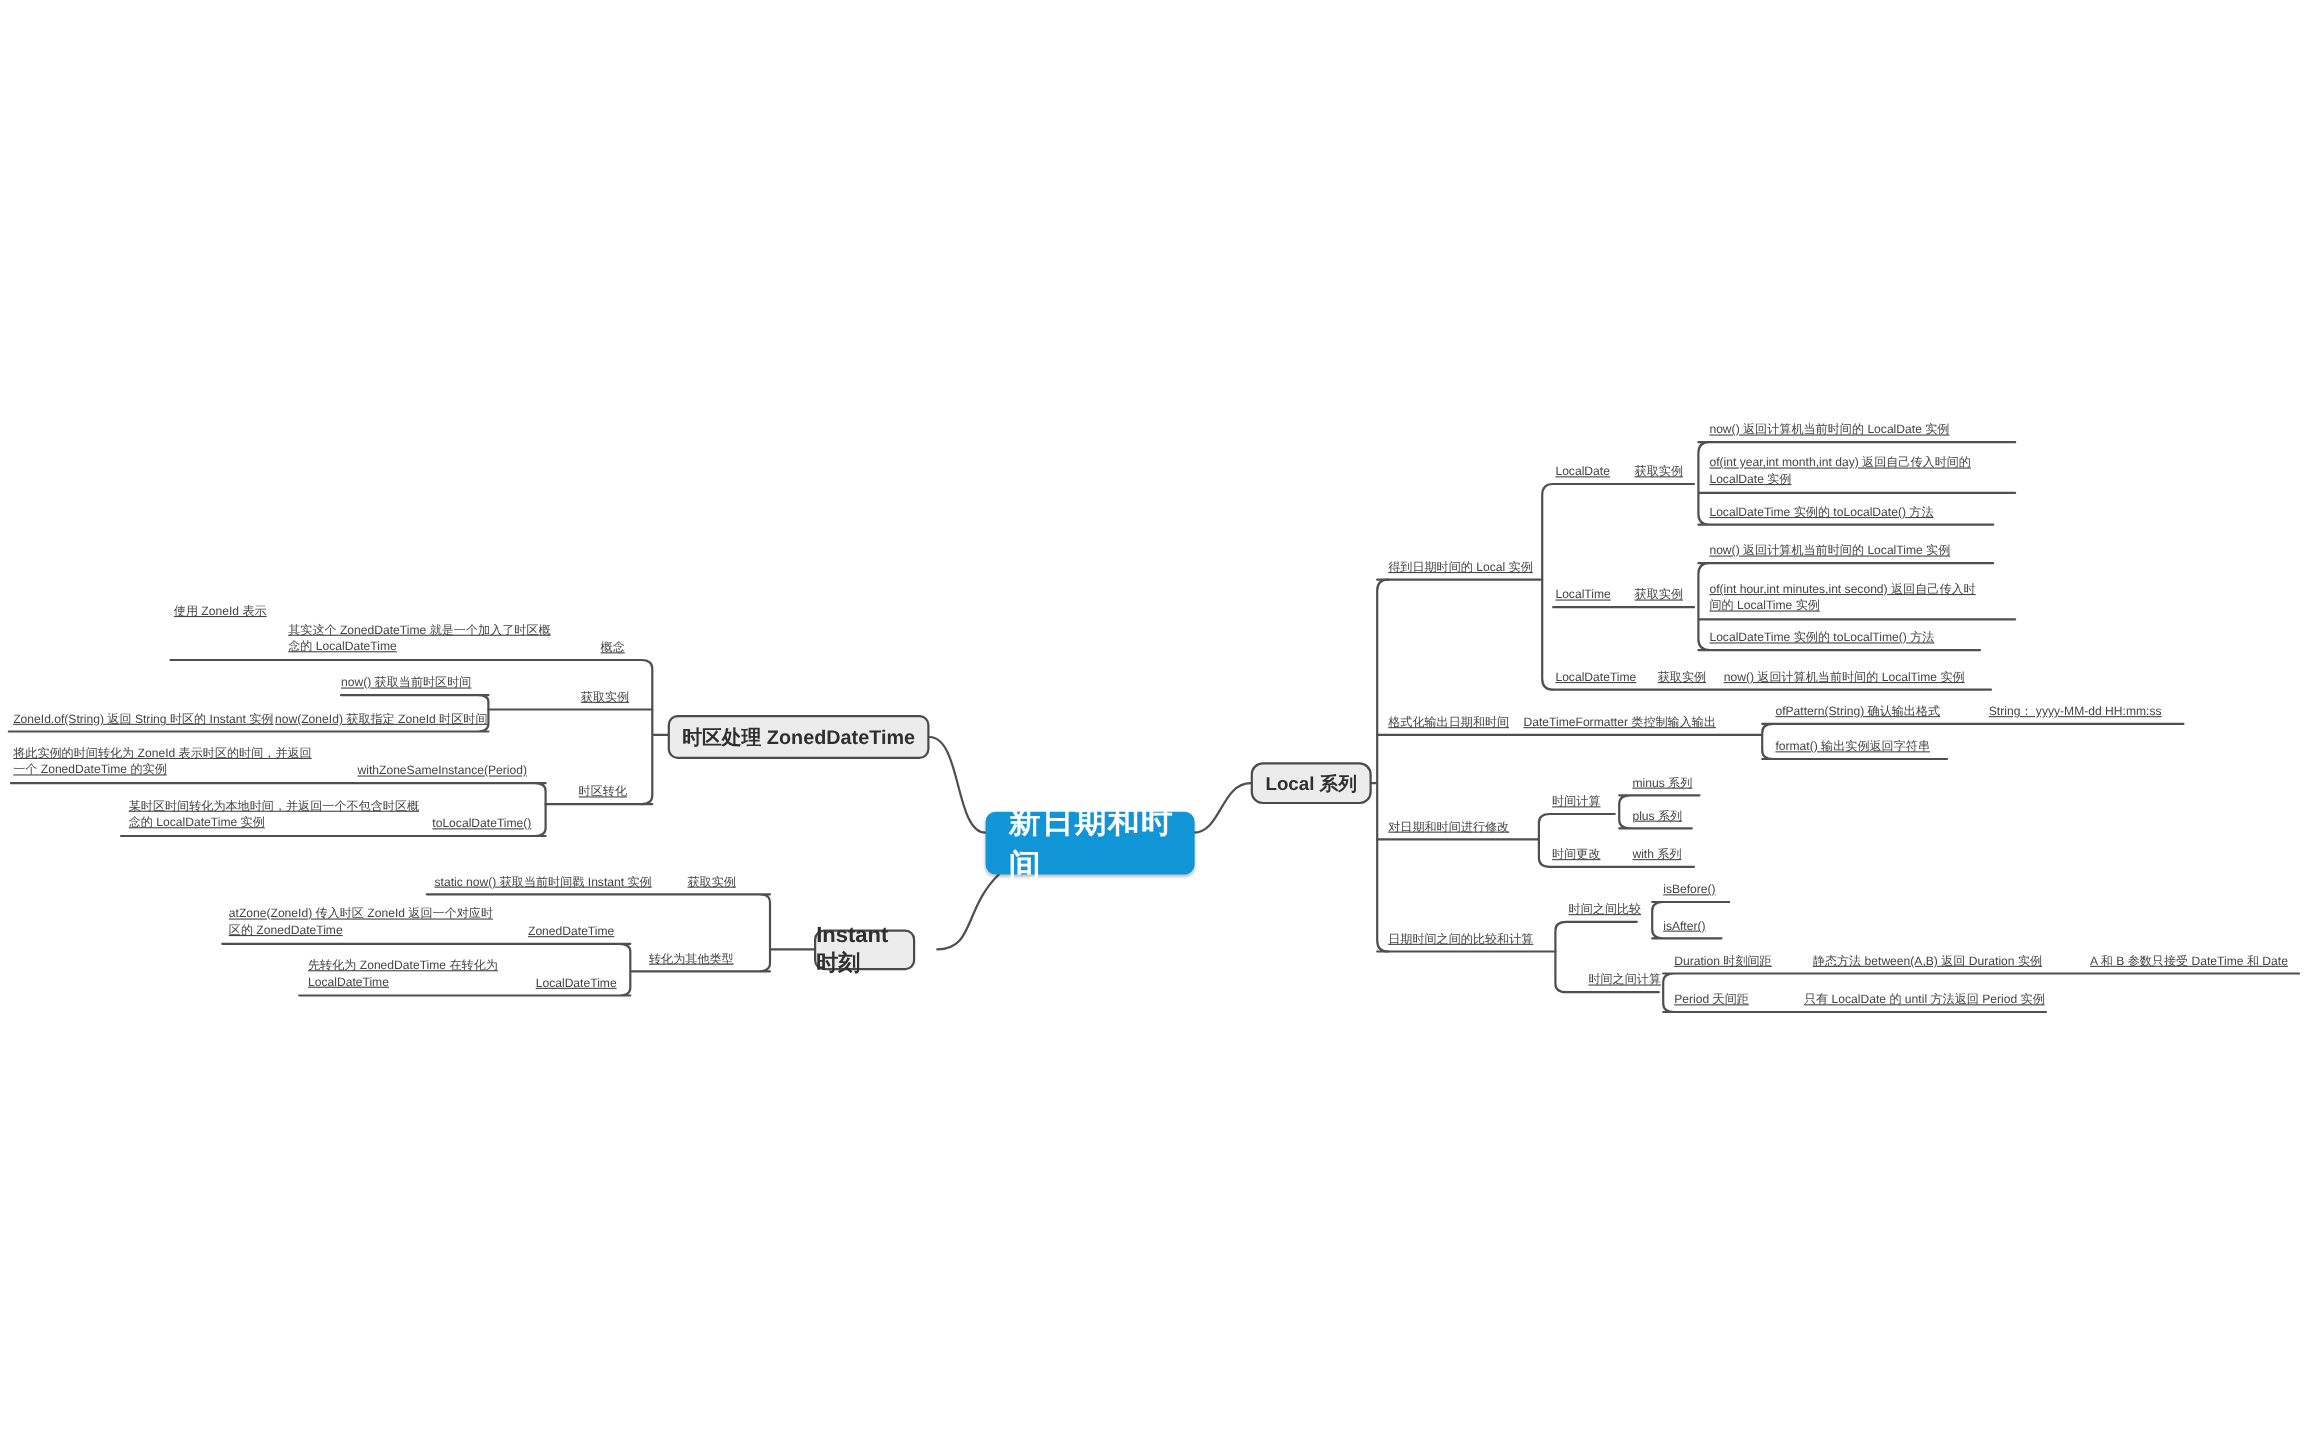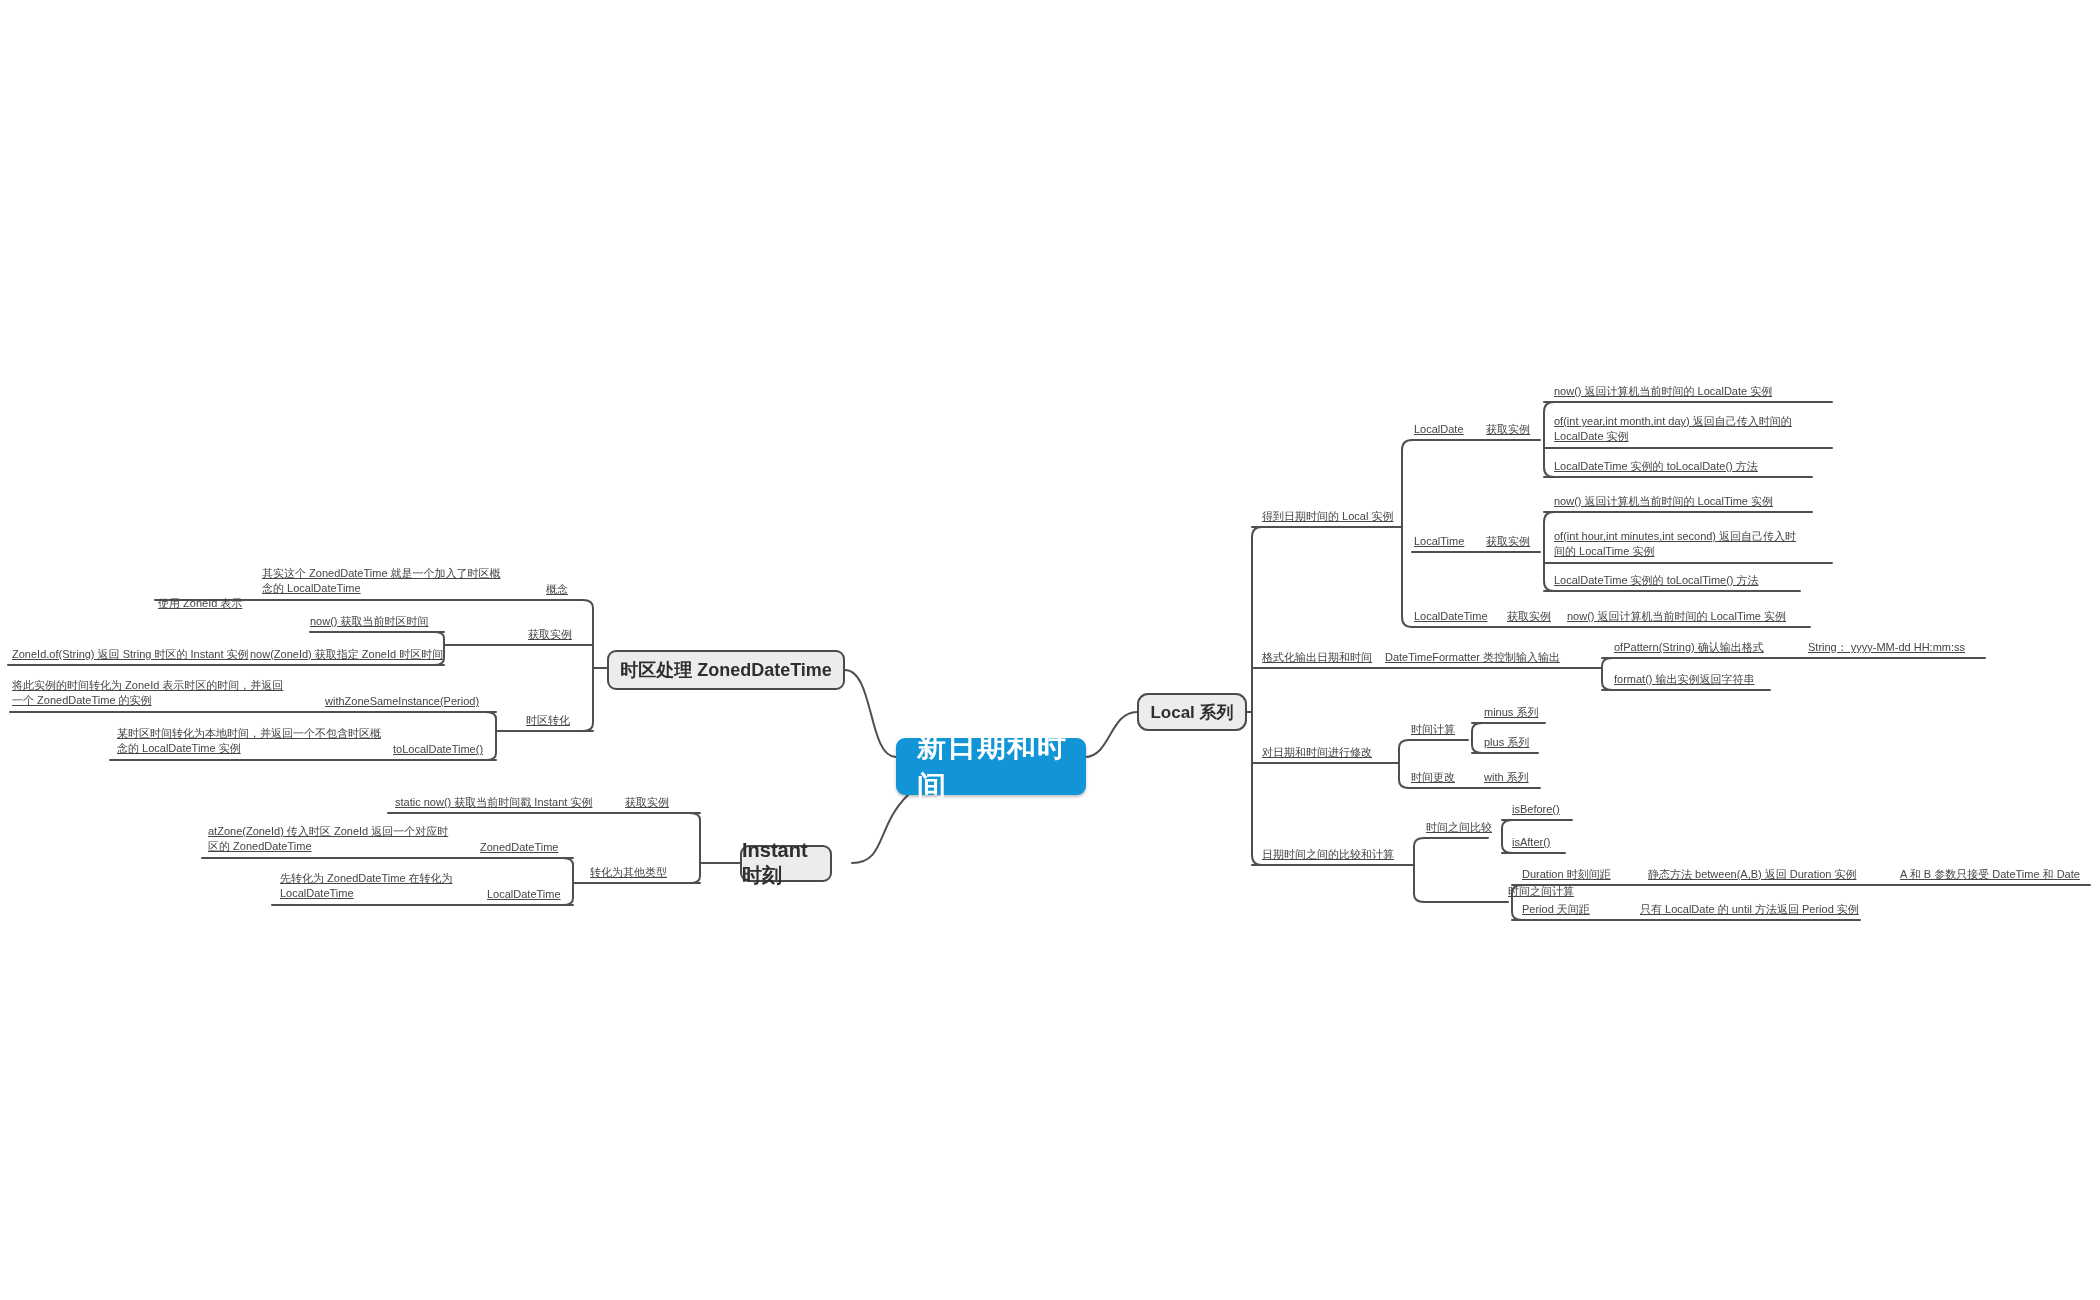--- a/index.html
+++ b/index.html
@@ -78,30 +78,30 @@
   <div class="t" style="left:1411px;top:722px;">时间计算</div>
   <div class="t" style="left:1484px;top:705px;">minus 系列</div>
   <div class="t" style="left:1484px;top:735px;">plus 系列</div>
   <div class="t" style="left:1411px;top:770px;">时间更改</div>
   <div class="t" style="left:1484px;top:770px;">with 系列</div>
 
   <div class="t" style="left:1262px;top:847px;">日期时间之间的比较和计算</div>
   <div class="t" style="left:1426px;top:820px;">时间之间比较</div>
   <div class="t" style="left:1512px;top:802px;">isBefore()</div>
   <div class="t" style="left:1512px;top:835px;">isAfter()</div>
-  <div class="t" style="left:1488px;top:884px;padding-left:20px;">时间之间计算</div>
+  <div class="t" style="left:1424px;top:884px;padding-left:20px;">时间之间计算</div>
   <div class="t" style="left:1522px;top:867px;">Duration 时刻间距</div>
   <div class="t" style="left:1648px;top:867px;">静态方法 between(A,B) 返回 Duration 实例</div>
   <div class="t" style="left:1900px;top:867px;">A 和 B 参数只接受 DateTime 和 Date</div>
   <div class="t" style="left:1522px;top:902px;">Period 天间距</div>
   <div class="t" style="left:1640px;top:902px;">只有 LocalDate 的 until 方法返回 Period 实例</div>
 
   <div class="t" style="left:546px;top:582px;">概念</div>
   <div class="t wrap" style="left:262px;top:566px;width:242px;">其实这个 ZonedDateTime 就是一个加入了时区概念的 LocalDateTime</div>
-  <div class="t" style="left:158px;top:596px;">使用 ZoneId 表示</div>
+  <div class="t" style="left:158px;top:549px;">使用 ZoneId 表示</div>
 
   <div class="t" style="left:528px;top:627px;">获取实例</div>
   <div class="t" style="left:310px;top:614px;">now() 获取当前时区时间</div>
   <div class="t" style="left:250px;top:647px;">now(ZoneId) 获取指定 ZoneId 时区时间</div>
   <div class="t" style="left:12px;top:647px;">ZoneId.of(String) 返回 String 时区的 Instant 实例</div>
 
   <div class="t" style="left:526px;top:713px;">时区转化</div>
   <div class="t" style="left:325px;top:694px;">withZoneSameInstance(Period)</div>
   <div class="t wrap" style="left:12px;top:678px;width:282px;">将此实例的时间转化为 ZoneId 表示时区的时间，并返回一个 ZonedDateTime 的实例</div>
   <div class="t" style="left:393px;top:742px;">toLocalDateTime()</div>

